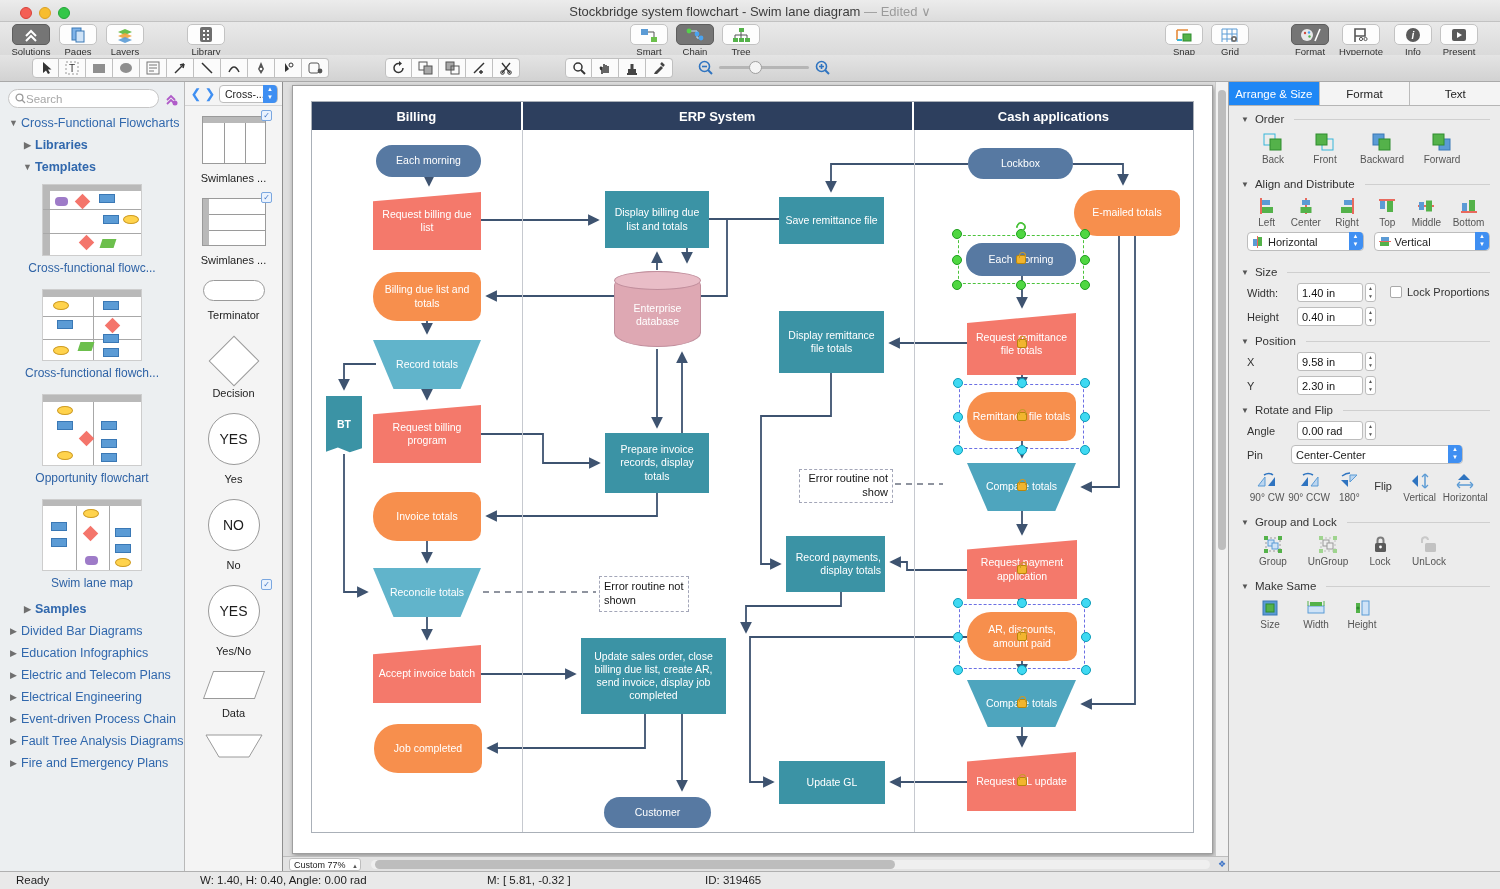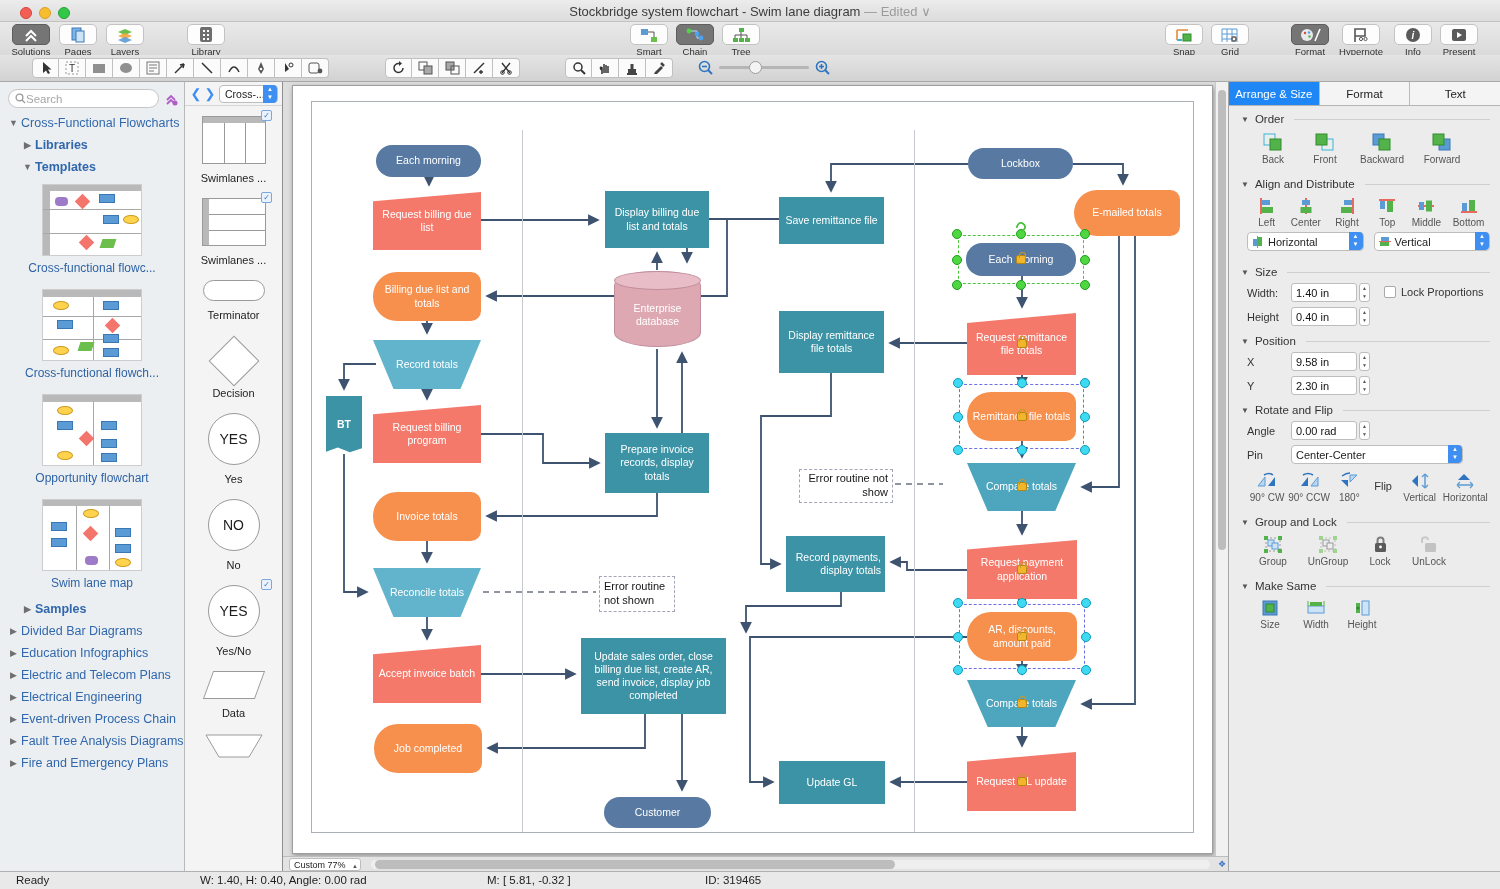--- a/index.html
+++ b/index.html
@@ -109,21 +109,21 @@
   .isechead .tri{color:#555;font-size:8px;margin-right:6px;}
   .isechead .st{font-size:11.5px;color:#333;}
   .isechead .rule{flex:1;height:1px;background:#cfcfcf;margin-left:10px;}
   .ibtnrow{display:flex;margin:7px 0 4px 6px;}
   .ibtn{width:52px;text-align:center;font-size:10px;color:#555;}
   .ibtn svg{display:block;margin:0 auto 2px auto;}
   .iselrow{display:flex;margin:4px 0 6px 6px;gap:10px;}
   .iselect{position:relative;flex:1;height:19px;background:#fff;border:1px solid #bdbdbd;border-radius:4px;display:flex;align-items:center;font-size:11px;color:#222;padding-left:4px;gap:4px;}
   .ifieldrow{display:flex;align-items:center;margin:5px 0 0 6px;font-size:11px;color:#333;}
   .ifl{width:44px;}
-  .ifield{position:relative;display:flex;align-items:flex-end;}
+  .ifield{position:relative;display:flex;align-items:flex-end;margin-left:6px;}
   .ifield input{width:66px;height:19px;border:1px solid #bdbdbd;border-radius:3px;font-size:11px;color:#111;padding:0 4px;background:#fff;}
   .graystep{width:11px;height:19px;margin-left:2px;border:1px solid #bdbdbd;border-radius:3px;background:#fff;color:#555;font-size:5px;line-height:8px;text-align:center;}
   .cbrow{display:flex;align-items:center;margin-left:14px;font-size:11px;color:#333;gap:5px;}
   .cb{width:12px;height:12px;border:1px solid #a9a9a9;border-radius:2px;background:#fff;}
   
   .statusbar{position:absolute;left:0;top:871px;width:100%;height:18px;background:#e9e9e9;border-top:1px solid #b0b0b0;font-size:11.5px;color:#1e1e1e;}
   .statusbar span{position:absolute;top:2px;}
 </style>
 </head>
 <body>
@@ -642,20 +642,25 @@
           <path d="M674,484 H614 V476 H598"></path>
             <path d="M674,551 H457 V696 H480"></path>
           <path d="M674,696 H598"></path>
         </g>
         <g stroke="#6b7280" stroke-width="1.5" fill="none" stroke-dasharray="6 5">
           <path d="M190,506 H303"></path>
             <path d="M602,398 H650"></path>
         </g>
       </svg>
       <div class="lanebox">
+        <div class="laneheaders">
+            <div class="lanehead" style="width: 210px; background: rgb(45, 63, 94);">Billing</div>
+            <div class="lanehead" style="width: 392px; background: rgb(45, 63, 94);">ERP System</div>
+            <div class="lanehead" style="width: 281px; background: rgb(45, 63, 94);">Cash applications</div>
+          </div>
       <div class="lanediv" style="left: 210px;"></div>
           <div class="lanediv" style="left: 602px;"></div>
         </div>
       <div>
           <div class="node n-terminator" style="left: 83px; top: 59px; width: 105px; height: 32px; background: rgb(87, 121, 162);">
             <span class="nlabel">Each morning</span>
           </div>
           <div class="node n-manual_input" style="left: 80px; top: 106px; width: 108px; height: 58px; background: rgb(244, 121, 107);">
             <span class="nlabel">Request billing due list</span>
           </div>
@@ -691,21 +696,21 @@
           </div>
           <div class="node n-database" style="left: 321px; top: 185px; width: 87px; height: 76px; background: rgb(222, 168, 179);">
             <span class="nlabel">Enterprise database</span>
           </div>
           <div class="node n-process" style="left: 486px; top: 225px; width: 105px; height: 62px; background: rgb(59, 147, 165);">
             <span class="nlabel">Display remittance file totals</span>
           </div>
           <div class="node n-process" style="left: 312px; top: 347px; width: 104px; height: 60px; background: rgb(59, 147, 165);">
             <span class="nlabel">Prepare invoice records, display totals</span>
           </div>
-          <div class="node n-text" style="left: 306px; top: 490px; width: 76px; height: 36px; justify-content: center;">
+          <div class="node n-text" style="left: 306px; top: 490px; width: 90px; height: 36px; justify-content: center;">
             <span class="nlabel">Error routine not shown</span>
           </div>
           <div class="node n-text_right" style="left: 506px; top: 383px; width: 94px; height: 34px;">
             <span class="nlabel">Error routine not show</span>
           </div>
           <div class="node n-process" style="left: 493px; top: 450px; width: 99px; height: 56px; background: rgb(59, 147, 165); text-align: right;">
             <span class="nlabel">Record payments, display totals</span>
           </div>
           <div class="node n-process" style="left: 288px; top: 552px; width: 145px; height: 76px; background: rgb(59, 147, 165);">
             <span class="nlabel">Update sales order, close billing due list, create AR, send invoice, display job completed</span>

